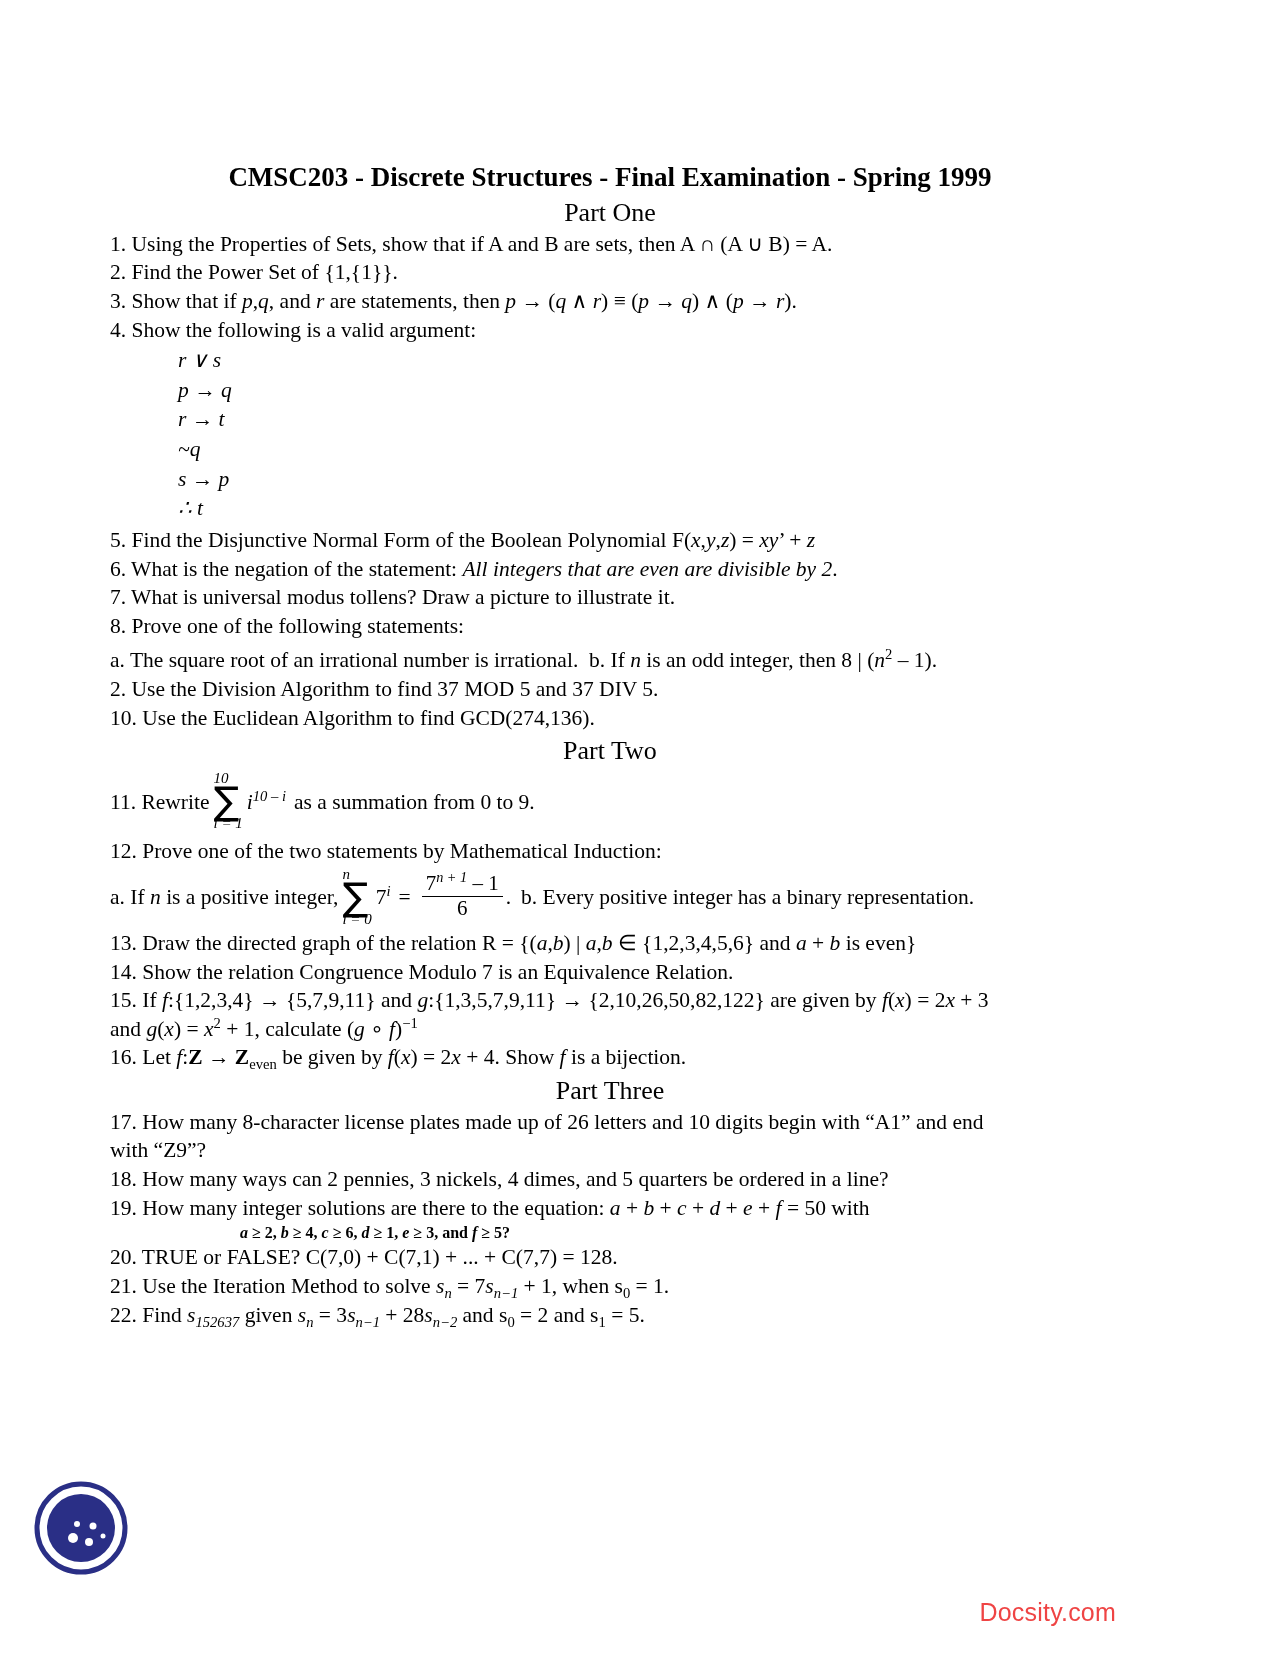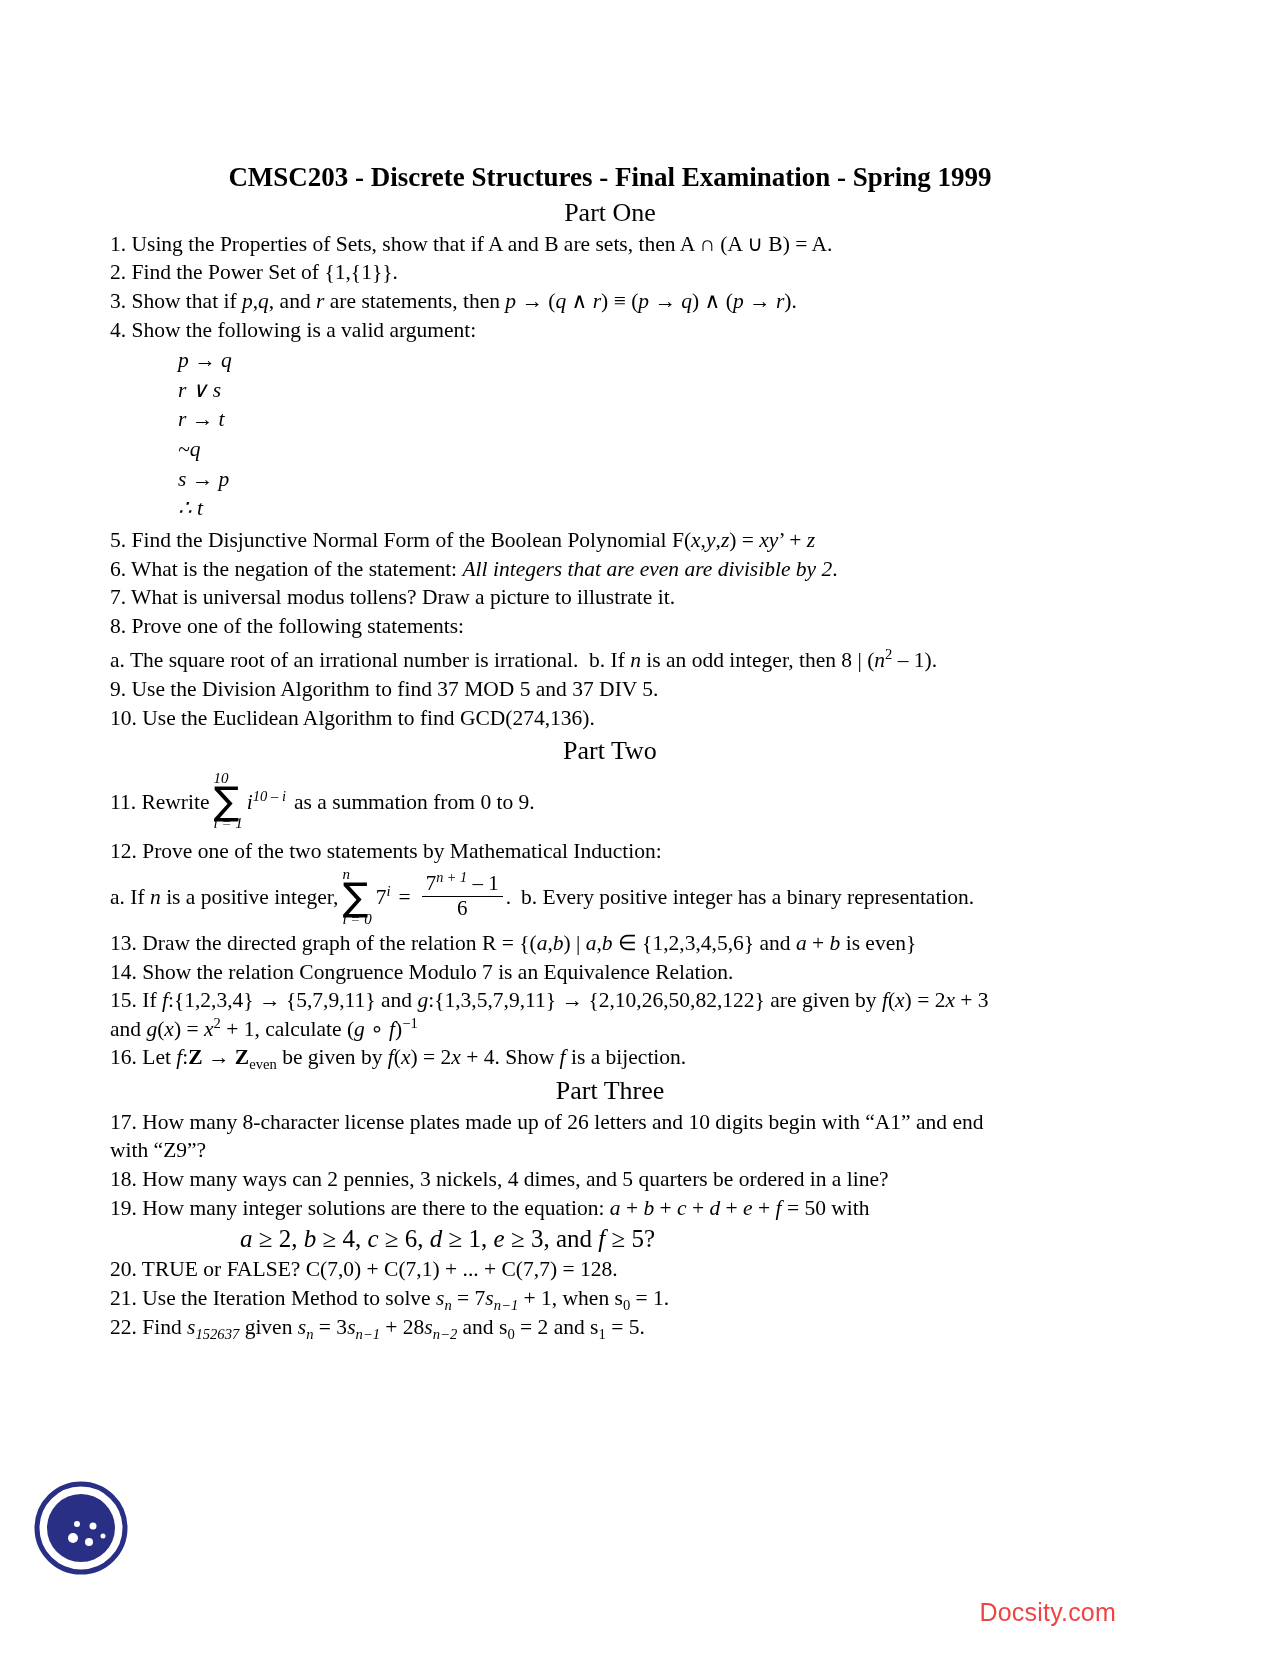--- a/index.html
+++ b/index.html
@@ -96,23 +96,24 @@
     margin-top: 6px;
   }
   .row12a {
     display: flex;
     align-items: center;
     font-size: 21.5px;
     line-height: 1.3;
     margin-top: 2px;
   }
   .indent-line {
-    font-size: 25px;
+    font-size: 16px;
     margin-left: 130px;
     line-height: 1.33;
+    font-weight: bold;
   }
   .spacer-sm { height: 6px; }
   .logo {
     position: absolute;
     left: 33px;
     top: 1448px;
     width: 96px;
     height: 96px;
   }
   .logo svg { display: block; }
@@ -134,35 +135,35 @@
 
     <h1 class="doc-title">CMSC203 - Discrete Structures - Final Examination - Spring 1999</h1>
     <div class="part-head">Part One</div>
 
     <p class="q">1. Using the Properties of Sets, show that if A and B are sets, then A ∩ (A ∪ B) = A.</p>
     <p class="q">2. Find the Power Set of {1,{1}}.</p>
     <p class="q">3. Show that if <span class="it">p</span>,<span class="it">q</span>, and <span class="it">r</span> are statements, then <span class="it">p</span> → (<span class="it">q</span> ∧ <span class="it">r</span>) ≡ (<span class="it">p</span> → <span class="it">q</span>) ∧ (<span class="it">p</span> → <span class="it">r</span>).</p>
     <p class="q">4. Show the following is a valid argument:</p>
 
     <div class="arg">
+      <div>r ∨ s</div>
       <div>p → q</div>
-      <div>r ∨ s</div>
       <div>r → t</div>
       <div>~q</div>
       <div>s → p</div>
       <div>∴ t</div>
     </div>
 
     <p class="q">5. Find the Disjunctive Normal Form of the Boolean Polynomial F(<span class="it">x</span>,<span class="it">y</span>,<span class="it">z</span>) = <span class="it">xy</span>’ + <span class="it">z</span></p>
     <p class="q">6. What is the negation of the statement: <span class="it">All integers that are even are divisible by 2</span>.</p>
     <p class="q">7. What is universal modus tollens? Draw a picture to illustrate it.</p>
     <p class="q">8. Prove one of the following statements:</p>
     <div class="spacer-sm"></div>
     <p class="q">a. The square root of an irrational number is irrational.&nbsp; b. If <span class="it">n</span> is an odd integer, then 8 | (<span class="it">n</span><sup>2</sup> – 1).</p>
-    <p class="q">9. Use the Division Algorithm to find 37 MOD 5 and 37 DIV 5.</p>
+    <p class="q">2. Use the Division Algorithm to find 37 MOD 5 and 37 DIV 5.</p>
     <p class="q">10. Use the Euclidean Algorithm to find GCD(274,136).</p>
 
     <div class="part-head">Part Two</div>
 
     <div class="row11">
       <span>11. Rewrite</span>
       <span class="sumblock">
         <span class="lim">10</span>
         <span class="sig">∑</span>
         <span class="lim">i = 1</span>

